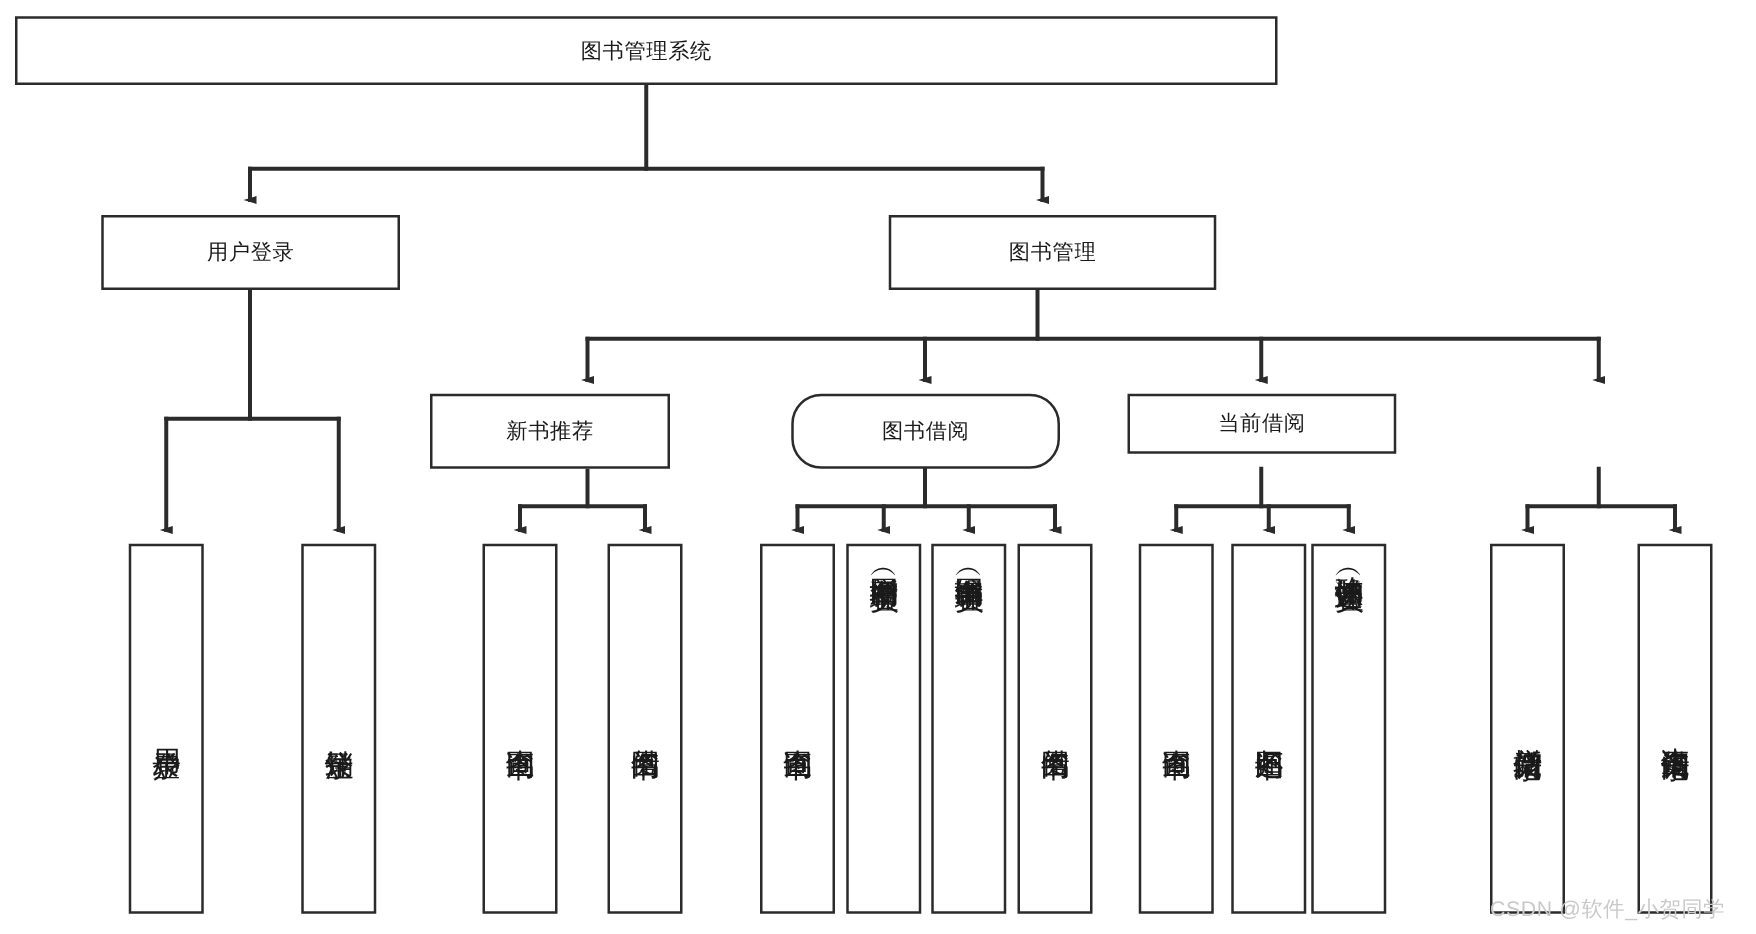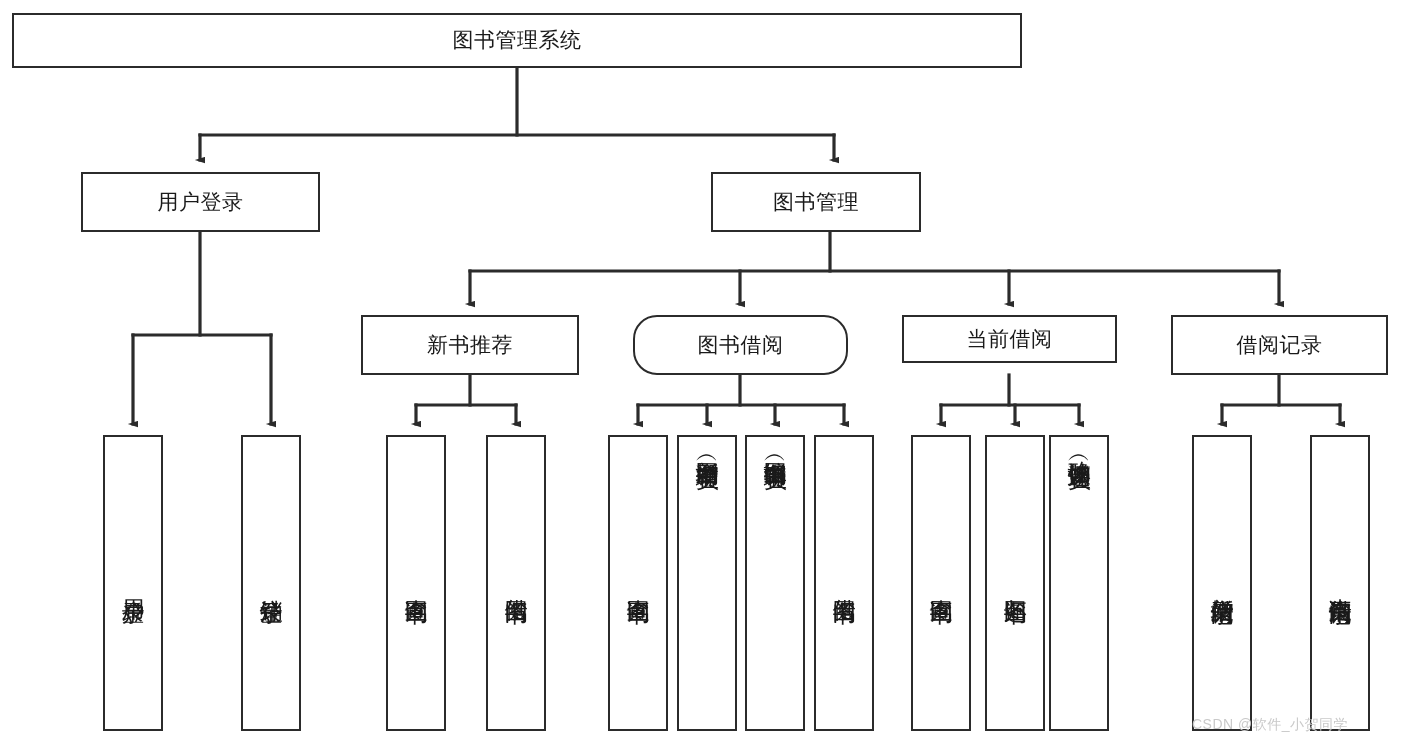--- a/index.html
+++ b/index.html
@@ -28,21 +28,21 @@
     position: absolute;
     box-sizing: border-box;
     background: #ffffff;
     border: 2px solid #2b2b2b;
     display: flex;
     align-items: center;
     justify-content: center;
     color: #1a1a1a;
   }
   .node-label-h {
-    font-size: 21px;
+    font-size: 17px;
     line-height: 1.15;
     white-space: nowrap;
     letter-spacing: 0.5px;
   }
   .node-box.vertical {
     align-items: flex-start;
     justify-content: center;
     padding-top: 6px;
   }
   .node-box.vertical.centered {
@@ -52,21 +52,21 @@
   .node-label-v {
     writing-mode: vertical-rl;
     text-orientation: upright;
     font-size: 23px;
     line-height: 1.28;
     letter-spacing: 1px;
     white-space: nowrap;
   }
   .watermark {
     position: absolute;
-    font-size: 14px;
+    font-size: 17px;
     color: #c9c9c9;
     white-space: nowrap;
     letter-spacing: 0.5px;
     pointer-events: none;
   }
 </style>
 </head>
 <body>
 
 <div id="stage">
@@ -122,35 +122,32 @@
     </g>
   </svg>
 
   <div class="node-box" id="node-root" style="left: 12px; top: 13px; width: 1010px; height: 55px;">
     <span class="node-label-h">图书管理系统</span>
   </div>
 
   <div class="node-box" id="node-l2-0" style="left: 81px; top: 172px; width: 239px; height: 60px;">
     <span class="node-label-h">用户登录</span>
   </div>
-  <div class="node-box" id="node-l2-1" style="left: 711px; top: 172px; width: 210px; height: 60px;">
+  <div class="node-box" id="node-l2-1" style="left: 711px; top: 172px; width: 262px; height: 60px;">
     <span class="node-label-h">图书管理</span>
   </div>
 
-  <div class="node-box" id="node-l3-0" style="left: 361px; top: 315px; width: 218px; height: 60px;">
+  <div class="node-box" id="node-l3-0" style="left: 344px; top: 315px; width: 192px; height: 60px;">
     <span class="node-label-h">新书推荐</span>
   </div>
   <div class="node-box" id="node-l3-1" style="left: 633px; top: 315px; width: 215px; height: 60px; border-radius: 24px;">
     <span class="node-label-h">图书借阅</span>
   </div>
   <div class="node-box" id="node-l3-2" style="left: 902px; top: 315px; width: 215px; height: 48px;">
     <span class="node-label-h">当前借阅</span>
-  </div>
-  <div class="node-box" id="node-l3-3" style="left: 1171px; top: 315px; width: 217px; height: 60px;">
-    <span class="node-label-h">借阅记录</span>
   </div>
 
   <div class="node-box vertical centered" id="node-leaf-0" style="left: 103px; top: 435px; width: 60px; height: 296px;">
     <span class="node-label-v">用户登录</span>
   </div>
   <div class="node-box vertical centered" id="node-leaf-1" style="left: 241px; top: 435px; width: 60px; height: 296px;">
     <span class="node-label-v">注销登录</span>
   </div>
   <div class="node-box vertical centered" id="node-leaf-2" style="left: 386px; top: 435px; width: 60px; height: 296px;">
     <span class="node-label-v">查询图书</span>

